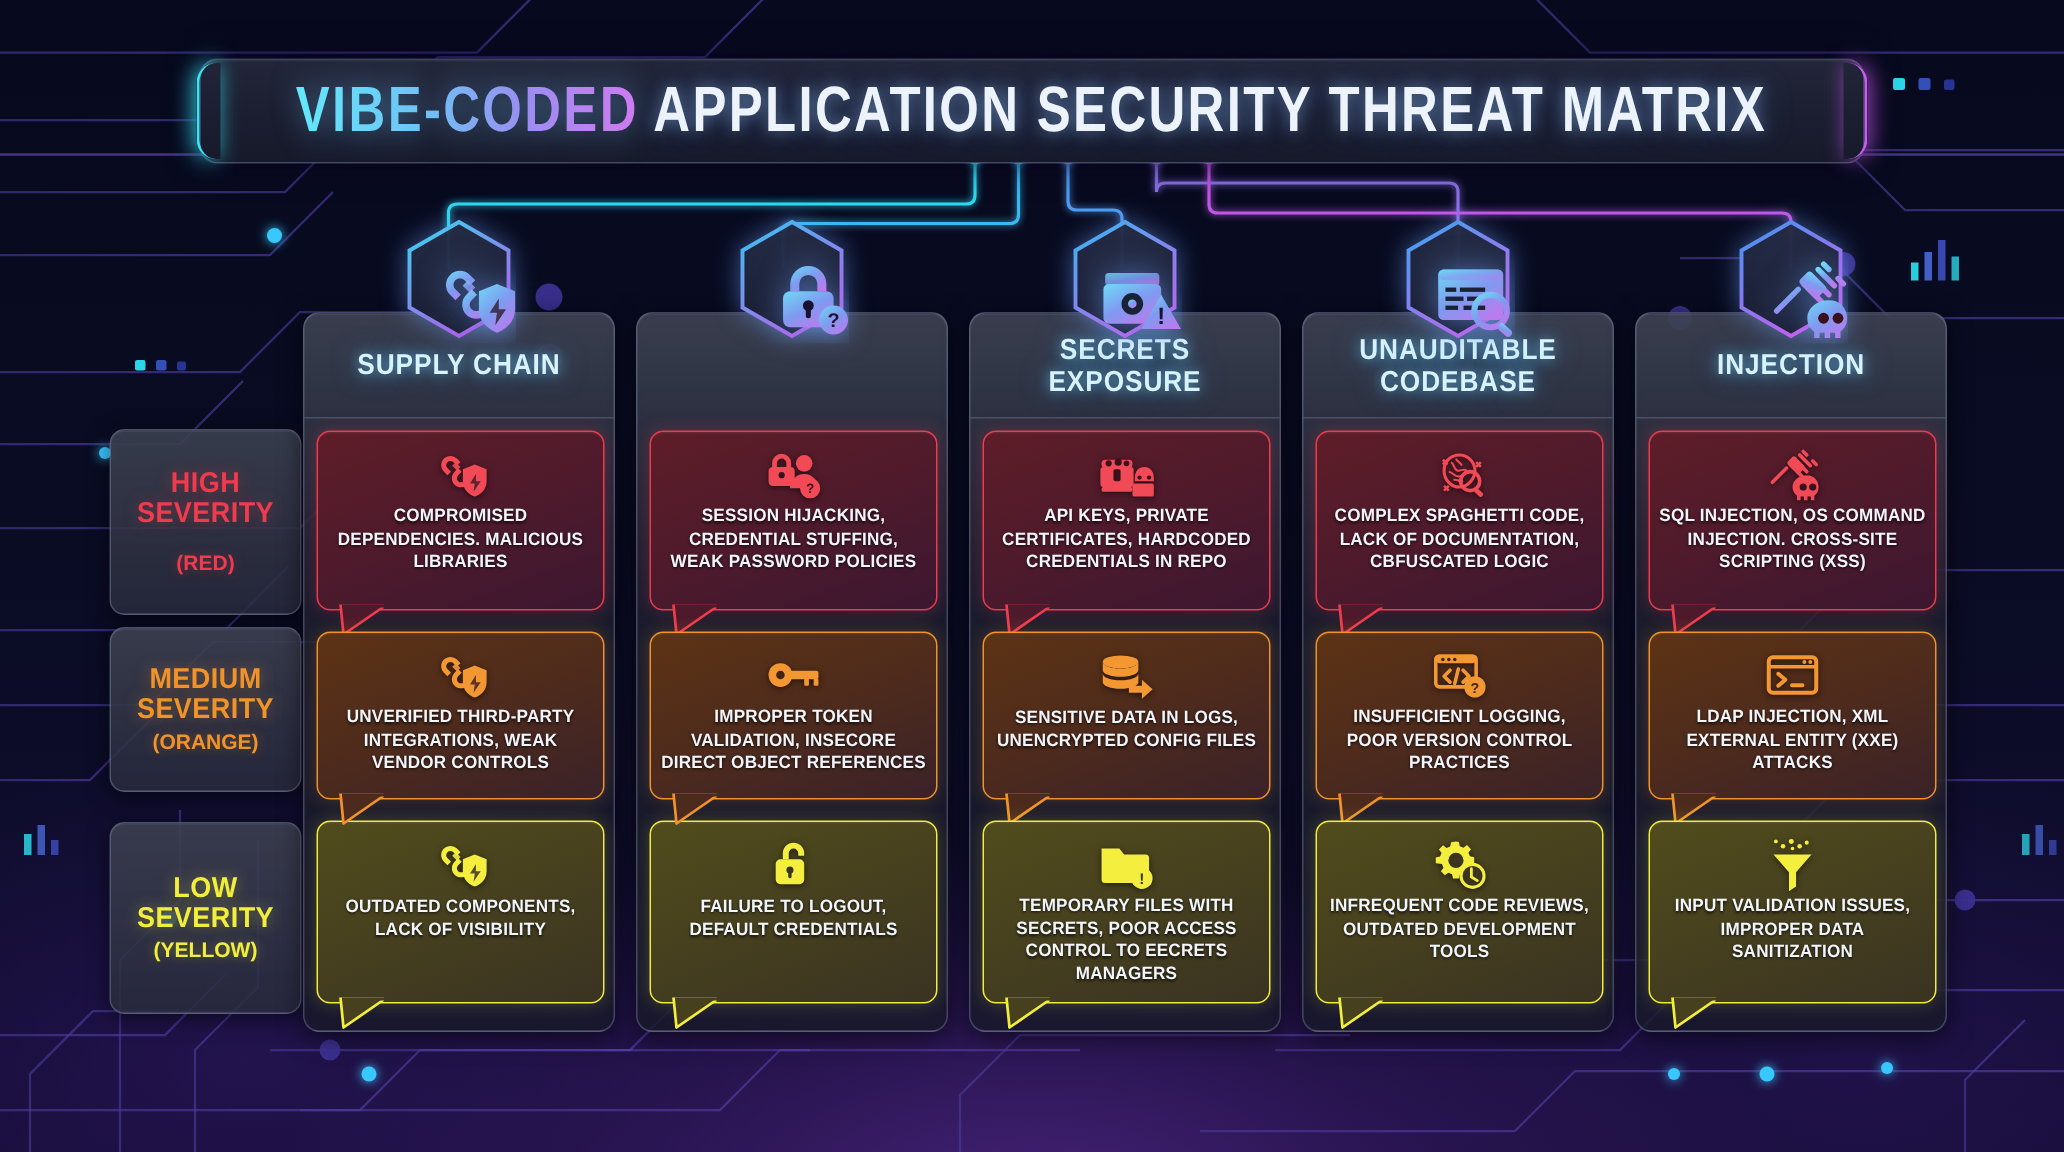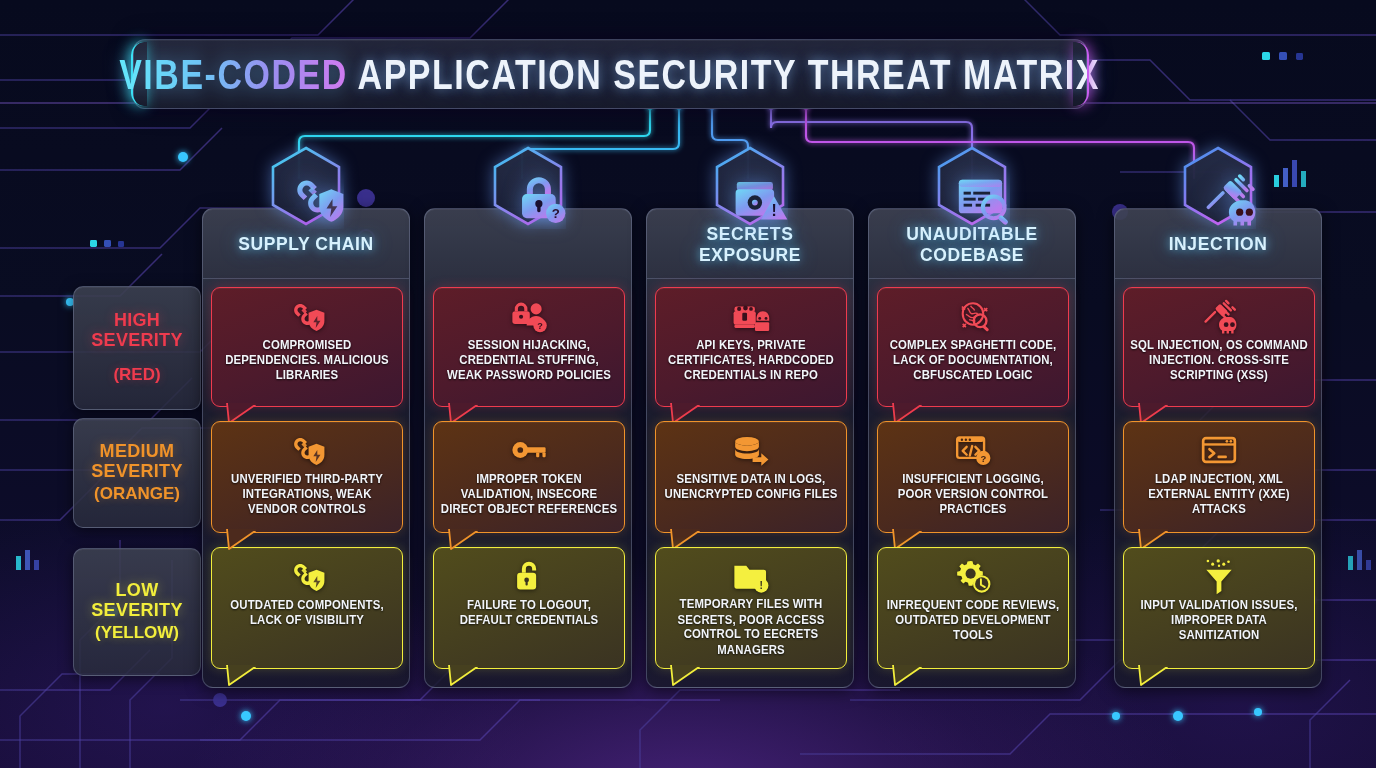--- a/index.html
+++ b/index.html
@@ -23,21 +23,21 @@
       linear-gradient(180deg, #070a1e 0%, #090c22 40%, #0d0c2a 72%, #140c33 100%);
     overflow: hidden;
   }
 
   .layer { position: absolute; inset: 0; pointer-events: none; }
 
   
   #title-bar {
     position: absolute;
     left: 133px; top: 39px;
-    width: 954px; height: 70px;
+    width: 1110px; height: 70px;
     border-radius: 12px;
     background: linear-gradient(180deg, #23263a 0%, #1b1e30 55%, #171a2b 100%);
     border: 1px solid rgba(150,160,210,0.30);
     box-shadow: 0 0 22px rgba(10,0,30,0.8), inset 0 1px 0 rgba(255,255,255,0.05);
     display: flex; align-items: center; justify-content: center;
     z-index: 6;
   }
   #title-bar::before {
     content: "";
     position: absolute;
@@ -165,21 +165,21 @@
     box-shadow: 0 3px 14px rgba(0,0,0,0.5), inset 0 1px 0 rgba(255,255,255,0.05);
     display: flex; flex-direction: column;
     align-items: center; justify-content: center;
     z-index: 3;
   }
   .sev-main {
     font-size: 18px; font-weight: 700; line-height: 1.05;
     text-align: center; letter-spacing: 0.3px;
     transform: scaleY(1.06);
   }
-  .sev-sub { font-size: 17px; font-weight: 700; margin-top: 4px; }
+  .sev-sub { font-size: 14px; font-weight: 700; margin-top: 4px; }
 
   
   #connectors { position: absolute; inset: 0; z-index: 2; pointer-events: none; }
 </style>
 </head>
 <body>
 
 <div id="stage">
 
   <svg class="layer" viewBox="0 0 1376 768" width="1376" height="768">
@@ -678,21 +678,21 @@
                 <path d="M34 28v7l5 3" stroke="#f4ef3f" stroke-width="2.4" fill="none" stroke-linecap="round"></path>
             </svg>
           </div>
        <div class="cell-text">INFREQUENT CODE REVIEWS, OUTDATED DEVELOPMENT TOOLS</div>
        <div class="tail"><svg width="36" height="22" viewBox="0 0 36 22">
     <path d="M2 0 L30 0 L30 2 L4 20 Z" fill="#46401f" stroke="#f2ee3c" stroke-width="1.8" stroke-linejoin="round"></path>
     <rect x="3" y="-4" width="28" height="6" fill="#46401f"></rect>
   </svg></div>
         </div>
       </div>
-      <div class="column" style="left: 1114px;">
+      <div class="column" style="left: 1090px;">
         <div class="hex">
           <svg viewBox="0 0 76 84">
     <defs>
       <linearGradient id="hg4" x1="0" y1="0" x2="0.6" y2="1">
         <stop offset="0" stop-color="#3d98ef"></stop>
                 <stop offset="1" stop-color="#c85ef0"></stop>
       </linearGradient>
       <linearGradient id="hg4f" x1="0" y1="0" x2="0" y2="1">
         <stop offset="0" stop-color="#242a42" stop-opacity="0.95"></stop>
         <stop offset="1" stop-color="#191d32" stop-opacity="0.95"></stop>

